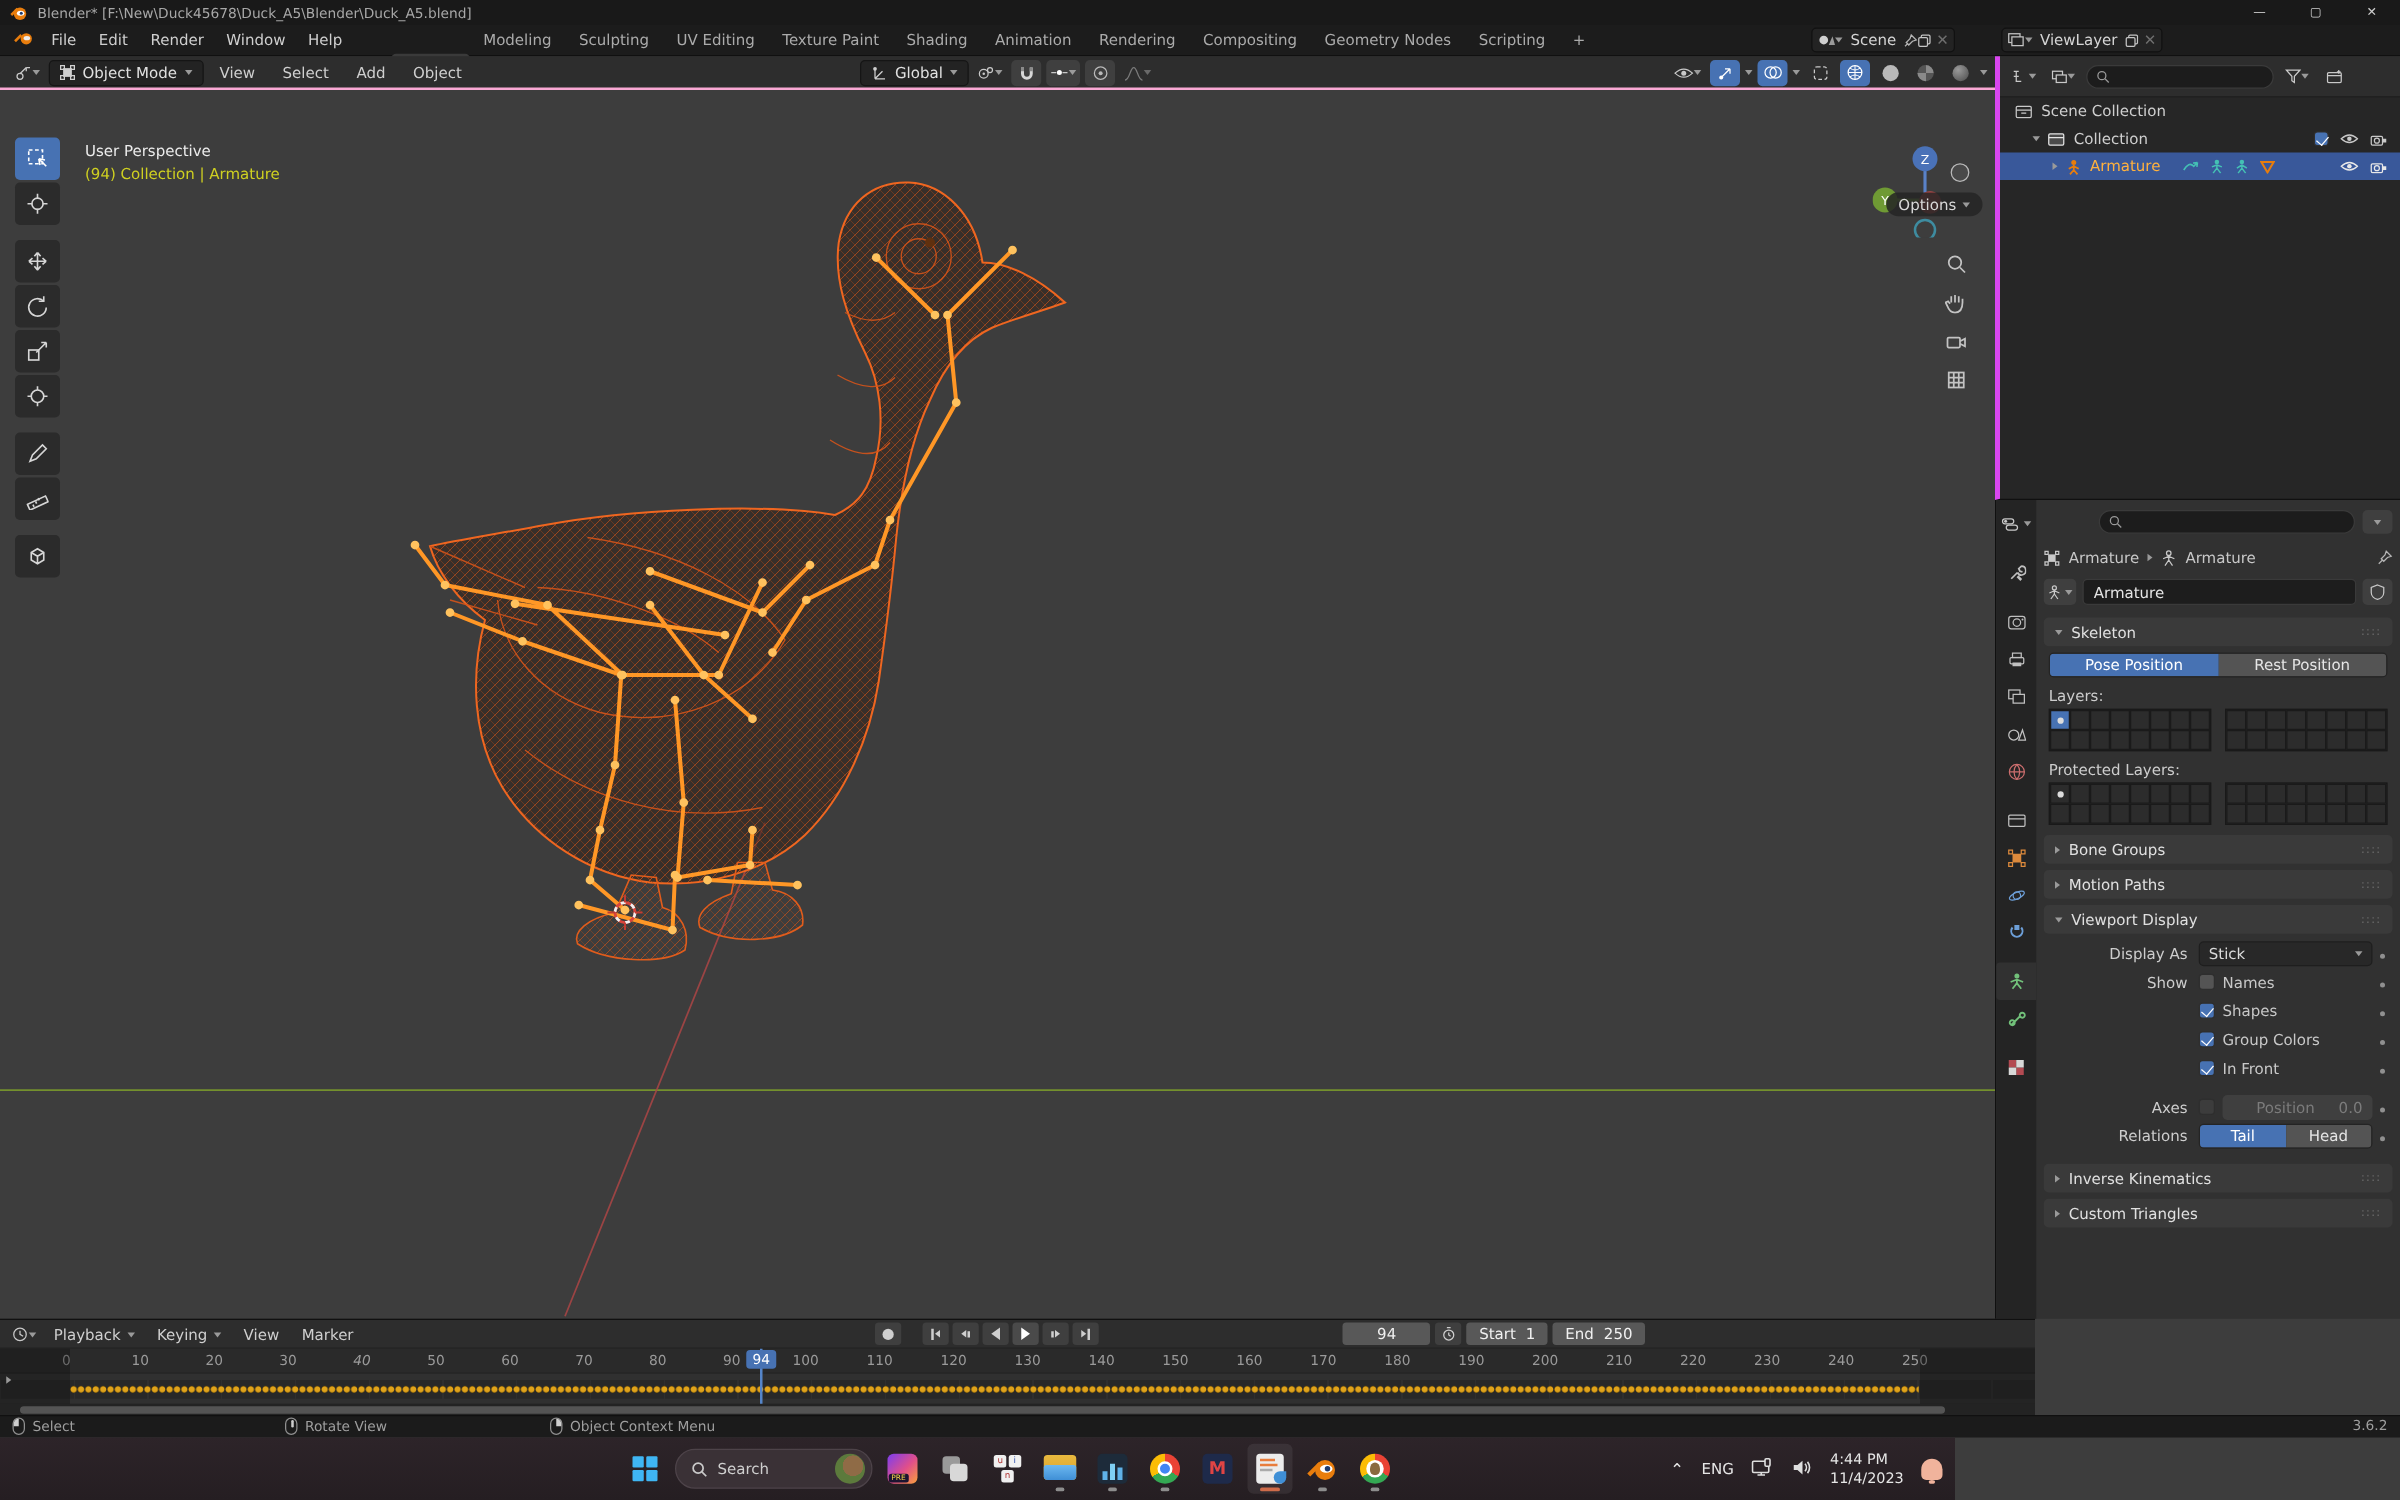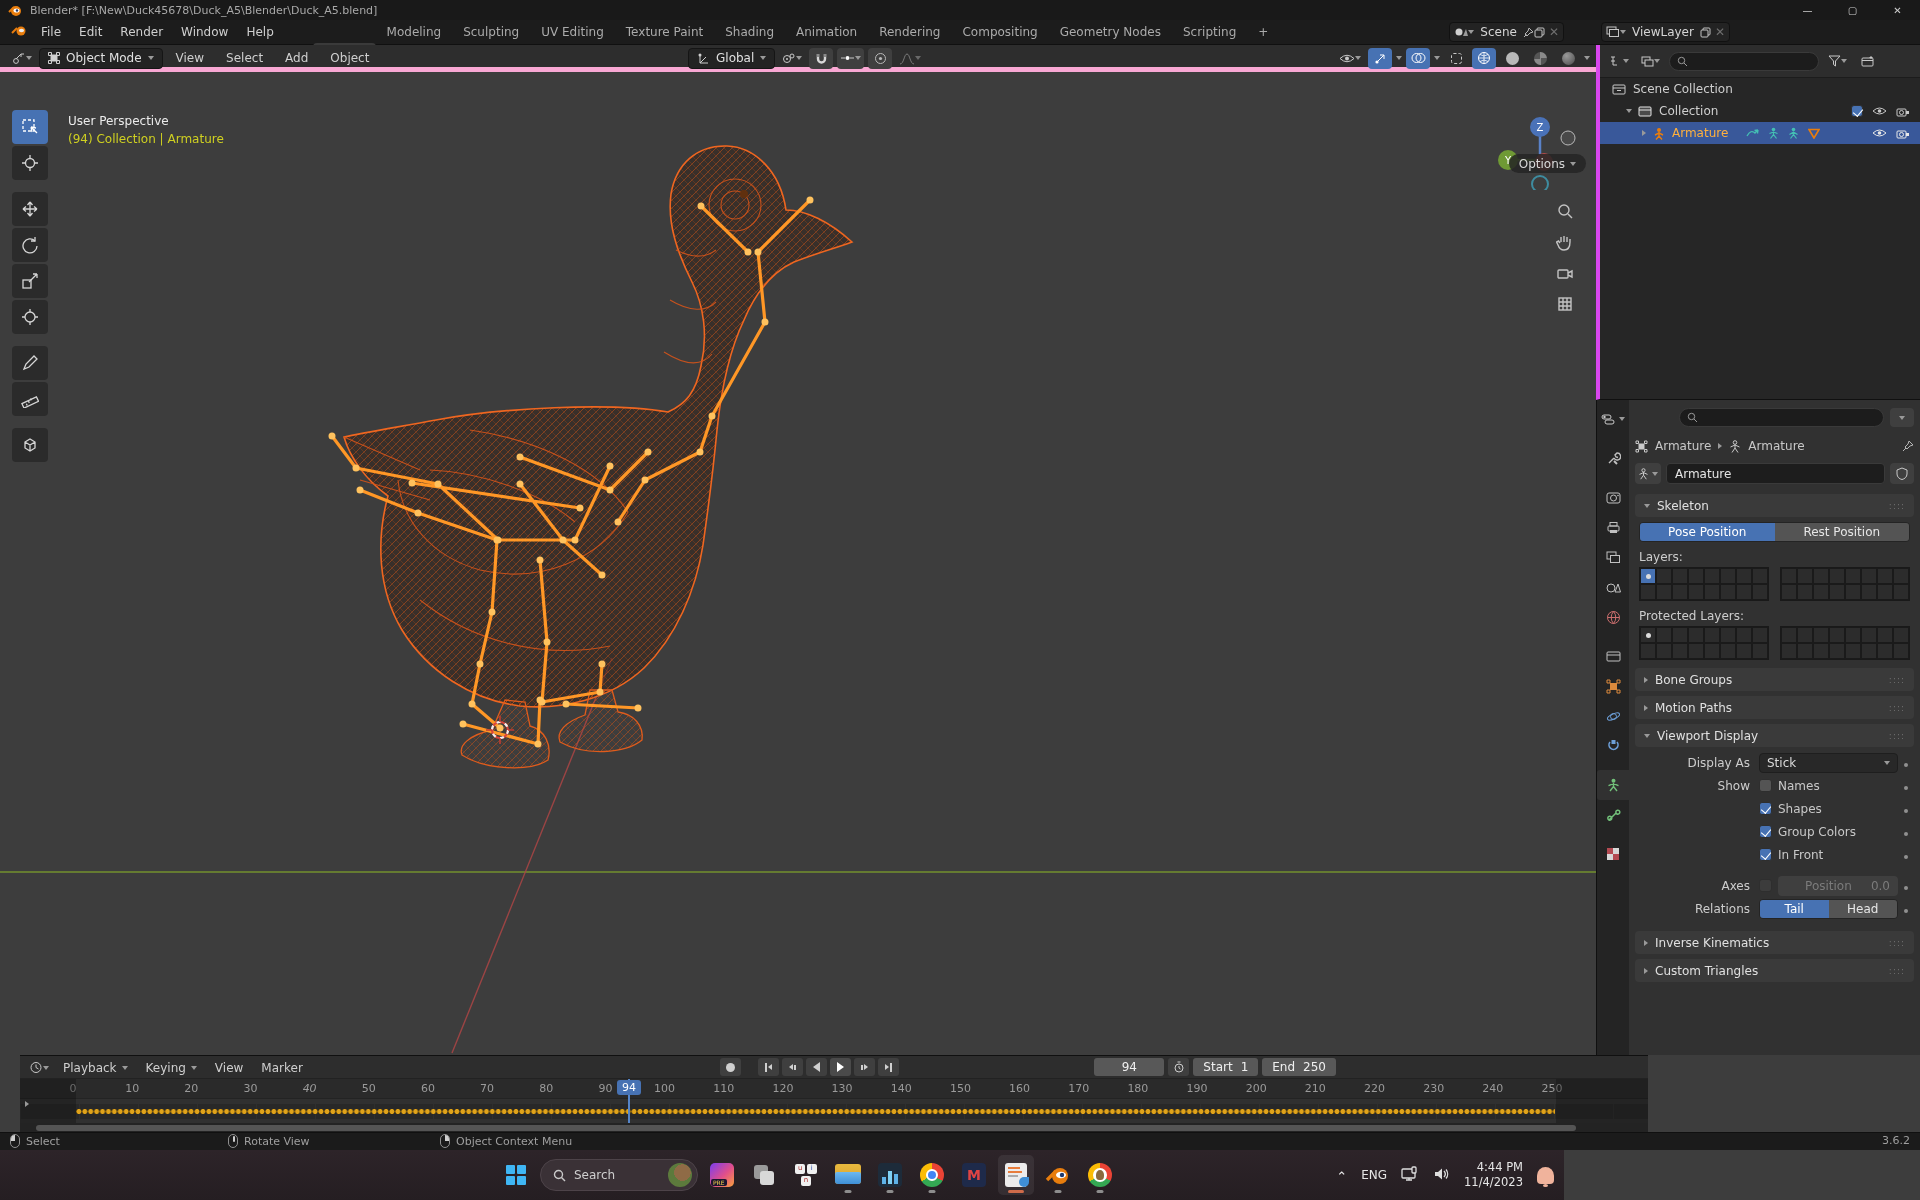--- a/index.html
+++ b/index.html
@@ -14,21 +14,21 @@
   
   .topbar{position:absolute;left:0;top:20px;width:1920px;height:25px;background:#1c1c1c;border-bottom:1px solid #101010;display:flex;align-items:center;}
   .menu-item{color:#cfcfcf;font-size:12px;padding:3px 9px;border-radius:3px;}
   .wtab{color:#ababab;font-size:12px;padding:4px 11px;border-radius:4px 4px 0 0;}
   .wtab.active{background:#3a3a3a;color:#efefef;margin-top:44px;}
   .idblock{display:flex;align-items:center;background:#232323;border:1px solid #111;border-radius:4px;height:20px;padding:0 4px;}
   .idblock .txt{color:#d5d5d5;margin:0 6px;font-size:12px;}
   .chev{width:0;height:0;border-left:3.5px solid transparent;border-right:3.5px solid transparent;border-top:4px solid #9a9a9a;display:inline-block;}
   .chev-r{width:0;height:0;border-top:3.5px solid transparent;border-bottom:3.5px solid transparent;border-left:4px solid #9a9a9a;display:inline-block;}
   
-  .vph{position:absolute;left:0;top:45px;width:1596px;height:27px;background:#2d2d2d;border-bottom:5px solid #f9a8d4;}
+  .vph{position:absolute;left:0;top:45px;width:1596px;height:27px;background:#2d2d2d;border-bottom:2px solid #f9a8d4;}
   .vph .grp{position:absolute;top:0;height:26px;display:flex;align-items:center;gap:4px;}
   .modebtn{display:flex;align-items:center;gap:6px;background:#232323;border:1px solid #151515;border-radius:4px;height:21px;padding:0 8px;color:#e0e0e0;}
   .hbtn{height:21px;min-width:24px;display:flex;align-items:center;justify-content:center;border-radius:4px;color:#c3c3c3;padding:0 3px;}
   .hbtn.on{background:#4772b3;color:#fff;}
   .hbtn.grey{background:#3f3f3f;}
   .sphere{width:13px;height:13px;border-radius:50%;background:#b9b9b9;display:inline-block;}
   .sphere.dark{background:#6e6e6e;}
   .options-pill{position:absolute;right:10px;top:82px;background:rgba(36,36,36,.85);border-radius:11px;height:19px;display:flex;align-items:center;gap:5px;padding:0 10px;color:#d8d8d8;z-index:5;}
   
   .canvas{position:absolute;left:0;top:72px;width:1596px;height:983px;background:#3d3d3d;overflow:hidden;}
@@ -80,21 +80,21 @@
   .layer-cell.on{background:#4772b3;}
   .layer-cell.dot::after{content:"";position:absolute;left:50%;top:50%;width:5px;height:5px;margin:-2.5px;border-radius:50%;background:#dcdcdc;}
   .cb{width:13px;height:13px;border-radius:3px;background:#545454;border:1px solid #2e2e2e;position:relative;flex:none;}
   .cb.checked{background:#4772b3;}
   .cb.checked::after{content:"";position:absolute;left:3px;top:1px;width:5px;height:8px;border:solid #fff;border-width:0 1.6px 1.6px 0;transform:rotate(40deg);}
   .dd{height:20px;background:#282828;border:1px solid #1e1e1e;border-radius:4px;display:flex;align-items:center;padding:0 7px;color:#dadada;flex:1;}
   .dd .chev{margin-left:auto;}
   .slider-dis{height:20px;background:#3f3f3f;border-radius:4px;display:flex;align-items:center;padding:0 8px;color:#7b7b7b;flex:1;}
   .txtfield{height:21px;background:#1d1d1d;border:1px solid #3a3a3a;border-radius:4px;display:flex;align-items:center;padding:0 8px;color:#e5e5e5;flex:1;}
   
-  .tl{position:absolute;left:0;top:1055px;width:1628px;height:77px;background:#2e2e2e;border-top:1px solid #101010;margin-left:20px;}
+  .tl{position:absolute;left:0;top:1055px;width:1628px;height:77px;background:#2e2e2e;border-top:1px solid #101010;}
   .tl-header{position:relative;height:23px;background:#2d2d2d;border-bottom:1px solid #222;}
   .tl-header .left{position:absolute;left:6px;top:0;height:23px;display:flex;align-items:center;gap:4px;}
   .tl-menu{color:#cfcfcf;padding:0 7px;display:flex;align-items:center;gap:5px;}
   .transport{position:absolute;left:700px;top:2px;display:flex;align-items:center;gap:3px;}
   .tbtn{width:21px;height:18px;background:#3f3f3f;border-radius:3px;display:flex;align-items:center;justify-content:center;gap:1px;}
   .tbtn.play{background:#4a4a4a;}
   .bar{width:2px;height:9px;background:#cfcfcf;}
   .tl-fields{position:absolute;right:312px;top:2px;display:flex;align-items:center;gap:4px;}
   .ffield{height:18px;background:#585858;border-radius:3px;color:#f0f0f0;display:flex;align-items:center;justify-content:center;padding:0 10px;gap:8px;}
   .ruler{position:relative;height:20px;background:#2a2a2a;border-bottom:1px solid #232323;overflow:hidden;}
@@ -121,21 +121,21 @@
   .taskbar{position:absolute;left:0;top:1150px;width:1564px;height:50px;background:linear-gradient(#2d2429,#251e22);display:flex;align-items:center;}
   .tb-ic{width:36px;height:40px;border-radius:5px;display:flex;align-items:center;justify-content:center;position:relative;flex:none;}
   .tb-ic.active{background:rgba(255,255,255,0.07);}
   .runline{position:absolute;bottom:2px;left:50%;transform:translateX(-50%);width:7px;height:3px;border-radius:2px;background:#8d8d8d;}
   .runline.hot{width:16px;background:#cf6b4a;}
   .startgrid{display:grid;grid-template-columns:9px 9px;grid-auto-rows:9px;gap:1.5px;}
   .startgrid i{background:#3fb6f4;border-radius:1px;}
   .searchpill{height:32px;width:158px;background:#3a3136;border:1px solid #4d4349;border-radius:16px;display:flex;align-items:center;padding:0 5px 0 12px;gap:8px;color:#cfcfcf;}
   .rhino{width:24px;height:24px;border-radius:12px;margin-left:auto;background:radial-gradient(circle at 60% 40%,#8f6b46 0 40%,#5c7a3c 41% 100%);}
   .tray{position:absolute;right:10px;top:0;height:50px;display:flex;align-items:center;gap:14px;color:#e6e6e6;font-size:12px;}
-  .clockblk{text-align:right;font-size:11.5px;line-height:15px;}
+  .clockblk{text-align:left;font-size:11.5px;line-height:15px;}
   .bell{width:17px;height:17px;background:#f0b39c;border-radius:50% 50% 4px 4px;position:relative;}
   .bell::after{content:"";position:absolute;left:50%;bottom:-3px;width:5px;height:3px;margin-left:-2.5px;border-radius:50%;background:#f0b39c;}
   .mini-ic svg{stroke:#dedede;fill:none;stroke-width:1.3;}
 </style>
 </head>
 <body>
 
 <div class="screen">
 
   <div class="titlebar">

